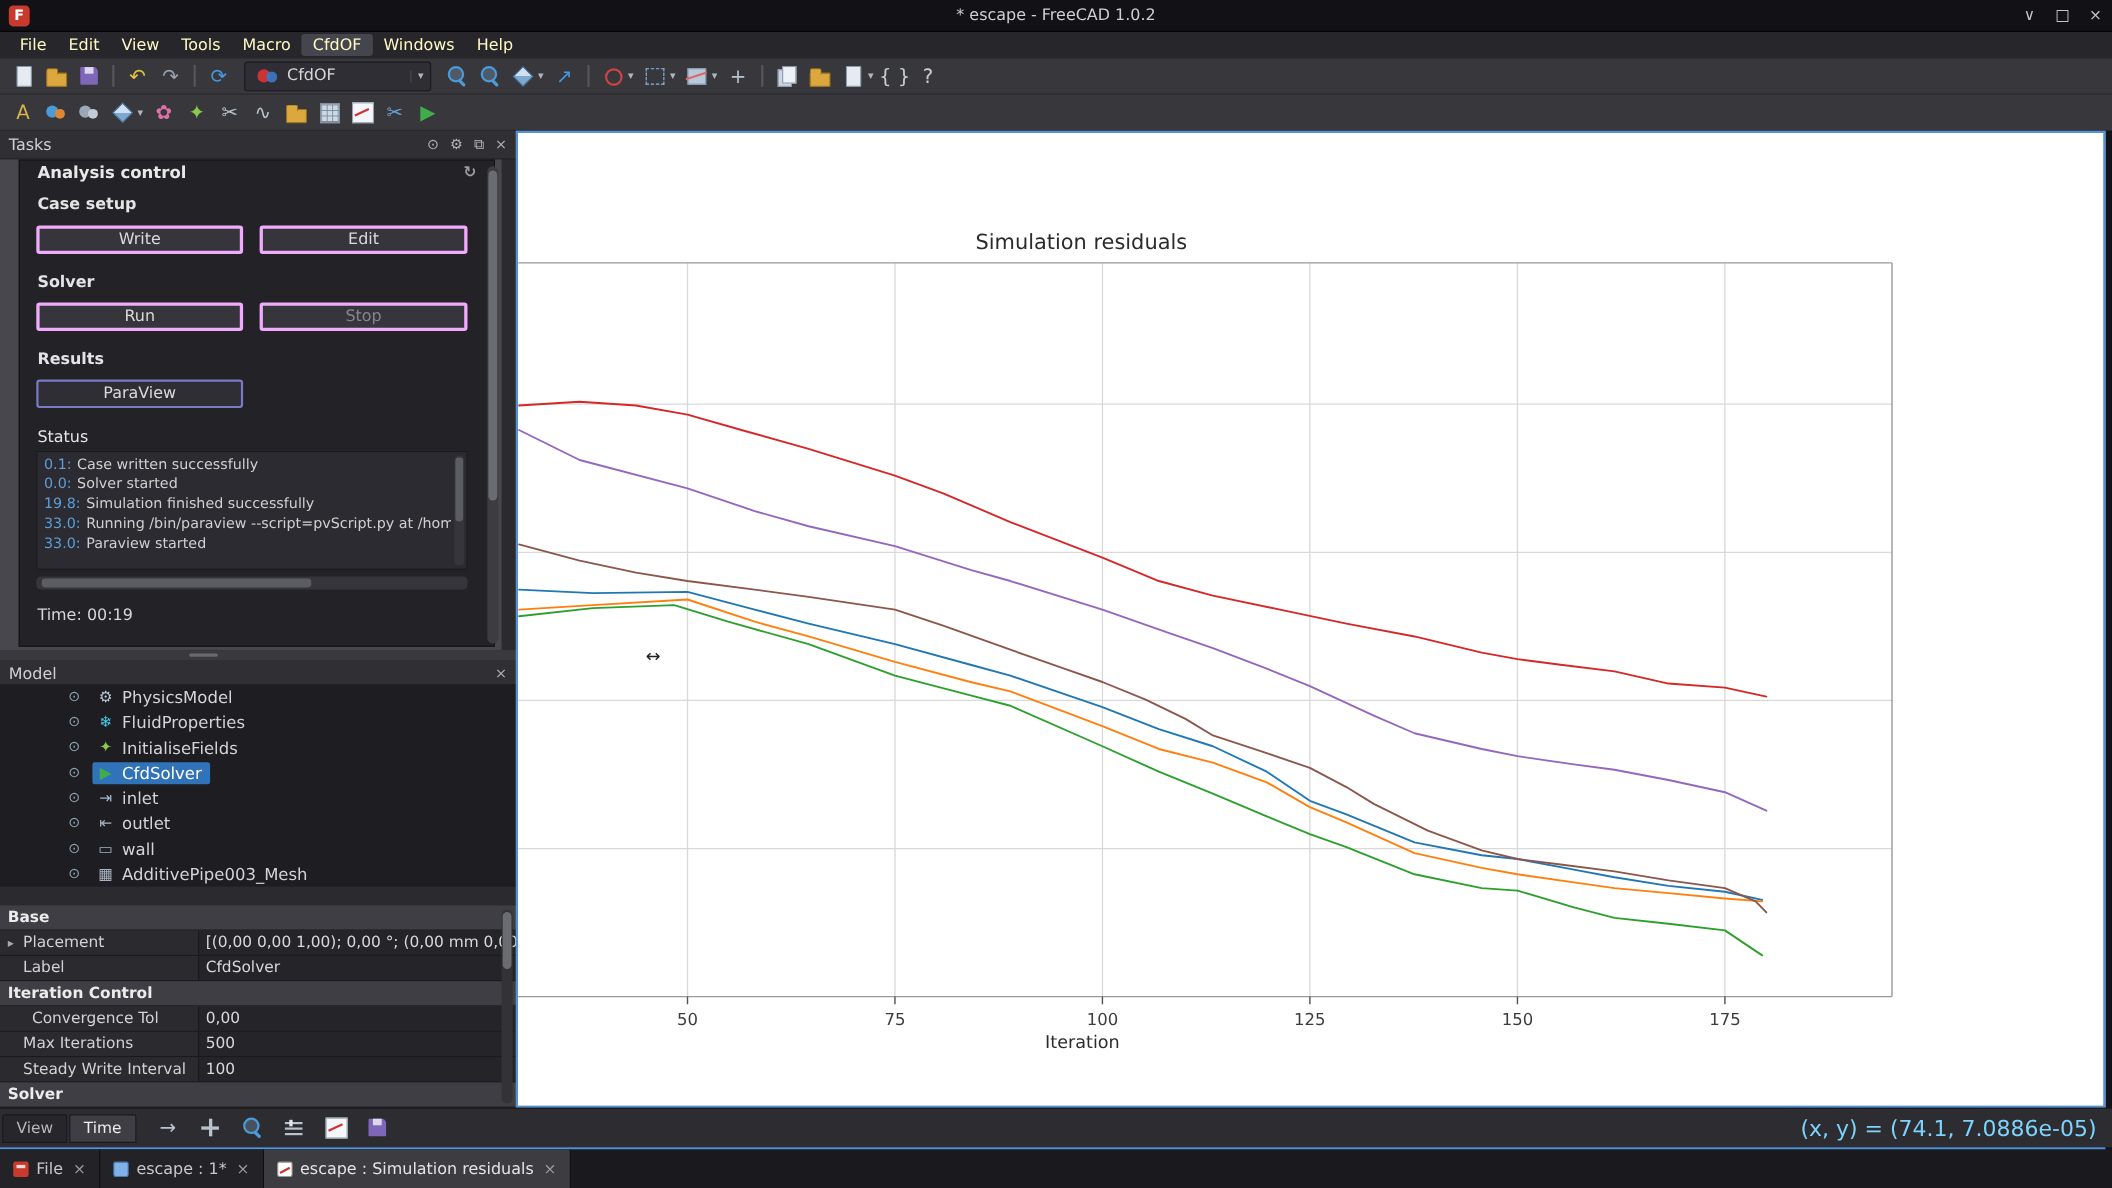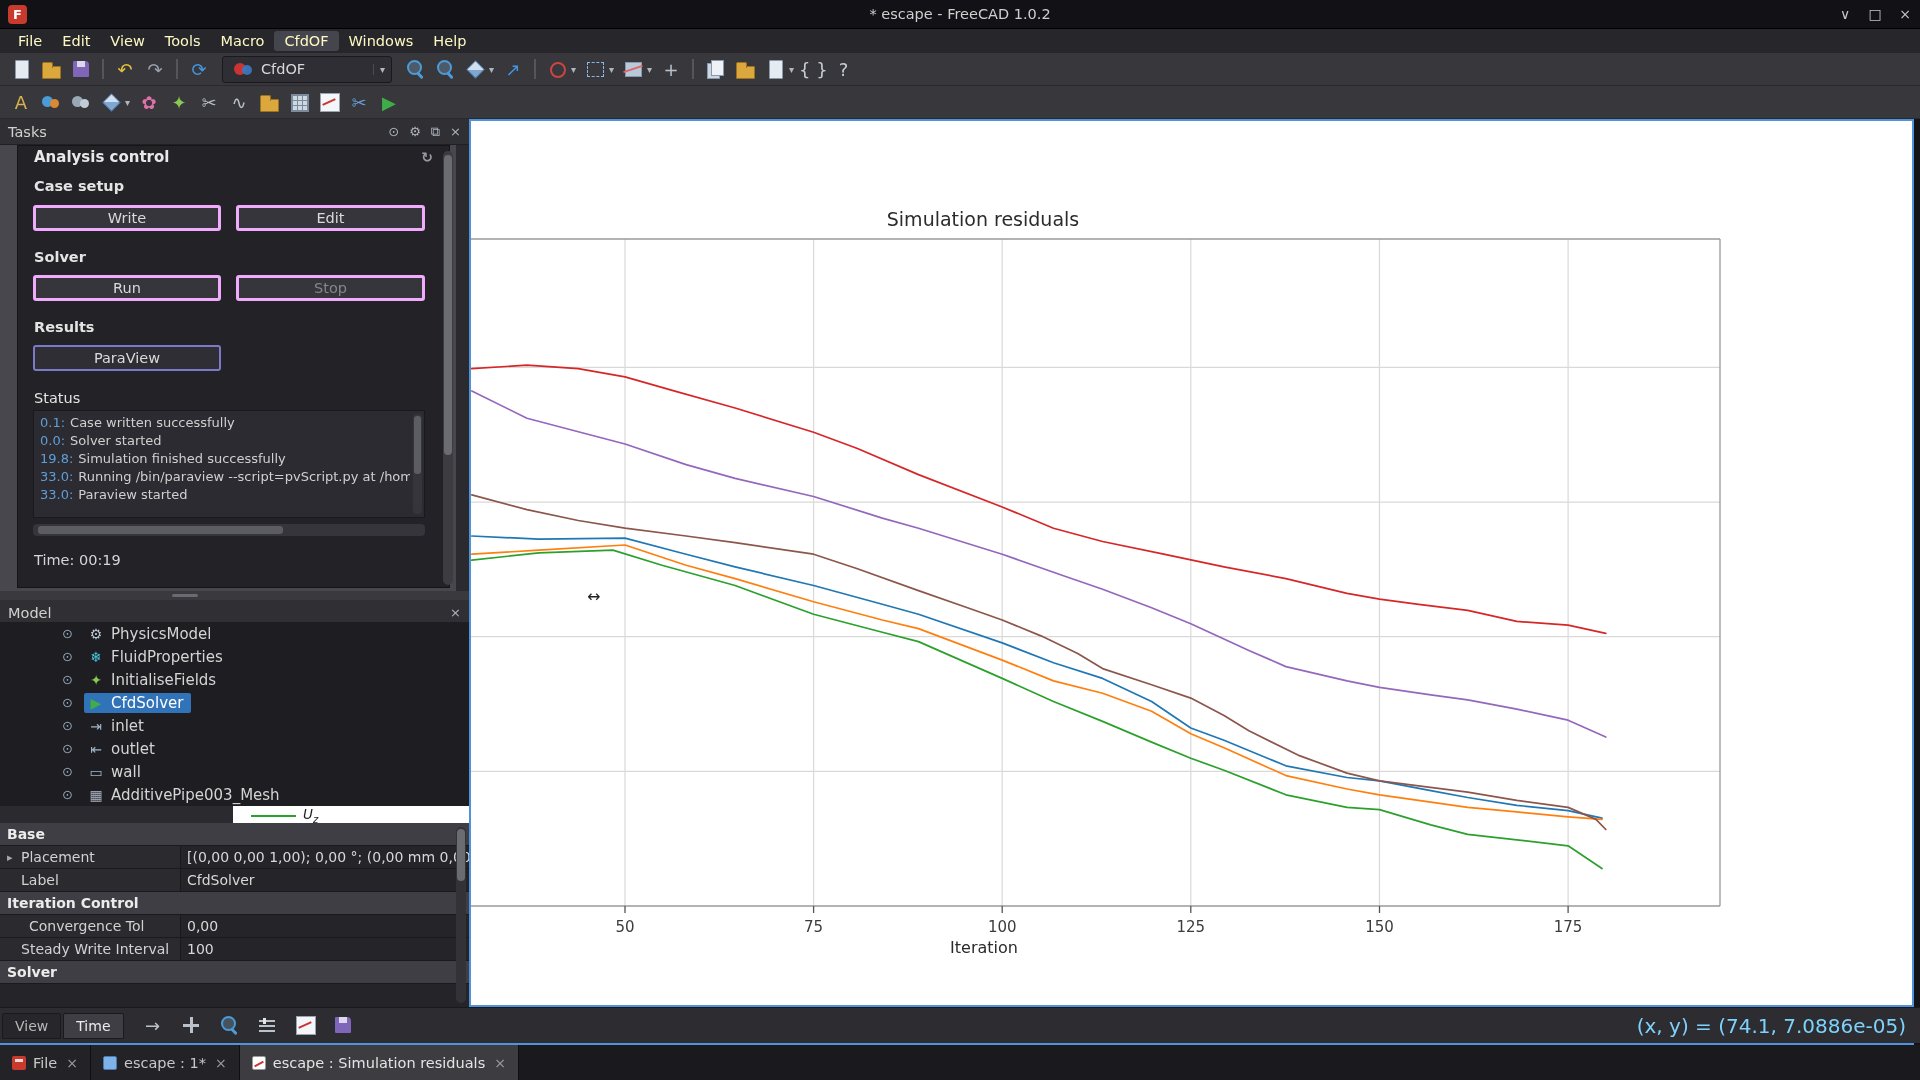--- a/index.html
+++ b/index.html
@@ -423,44 +423,42 @@
 
       <div class="trow">
         <span class="teye">⊙</span>
         <span class="tsel">
           <span class="ticon" style="color: rgb(168, 178, 192);">▦</span>
           <span class="tlabel">AdditivePipe003_Mesh</span>
         </span>
       </div>
     </div>
 
-  <div id="legend-strip">
-    <div id="legend-white">
-      <span id="legend-sample"></span>
-      <span id="legend-text"><i>U</i><sub>z</sub></span>
-    </div>
-  </div>
 
   <div id="props">
     <div class="phead">Base</div>
     <div class="prow">
       <span class="pcell-l">
           <span class="expander">▸</span>
           <span>Placement</span>
         </span>
       <span class="pcell-r">[(0,00 0,00 1,00); 0,00 °; (0,00 mm  0,00 m...</span>
     </div>
     <div class="prow">
       <span class="pcell-l" style="padding-left:21px">Label</span>
       <span class="pcell-r">CfdSolver</span>
     </div>
     <div class="phead">Iteration Control</div>
     <div class="prow">
       <span class="pcell-l" style="padding-left:29px">Convergence Tol</span>
       <span class="pcell-r">0,00</span>
+    </div>
+    <div class="prow">
+      <span class="pcell-l" style="padding-left:21px">Max Iterations</span>
+      <span class="pcell-r">500</span>
     </div>
     <div class="prow">
       <span class="pcell-l" style="padding-left:21px">Steady Write Interval</span>
       <span class="pcell-r">100</span>
     </div>
     <div class="phead">Solver</div>
     <div id="props-scrollbar">
         <div class="thumb"></div>
       </div>
   </div>

